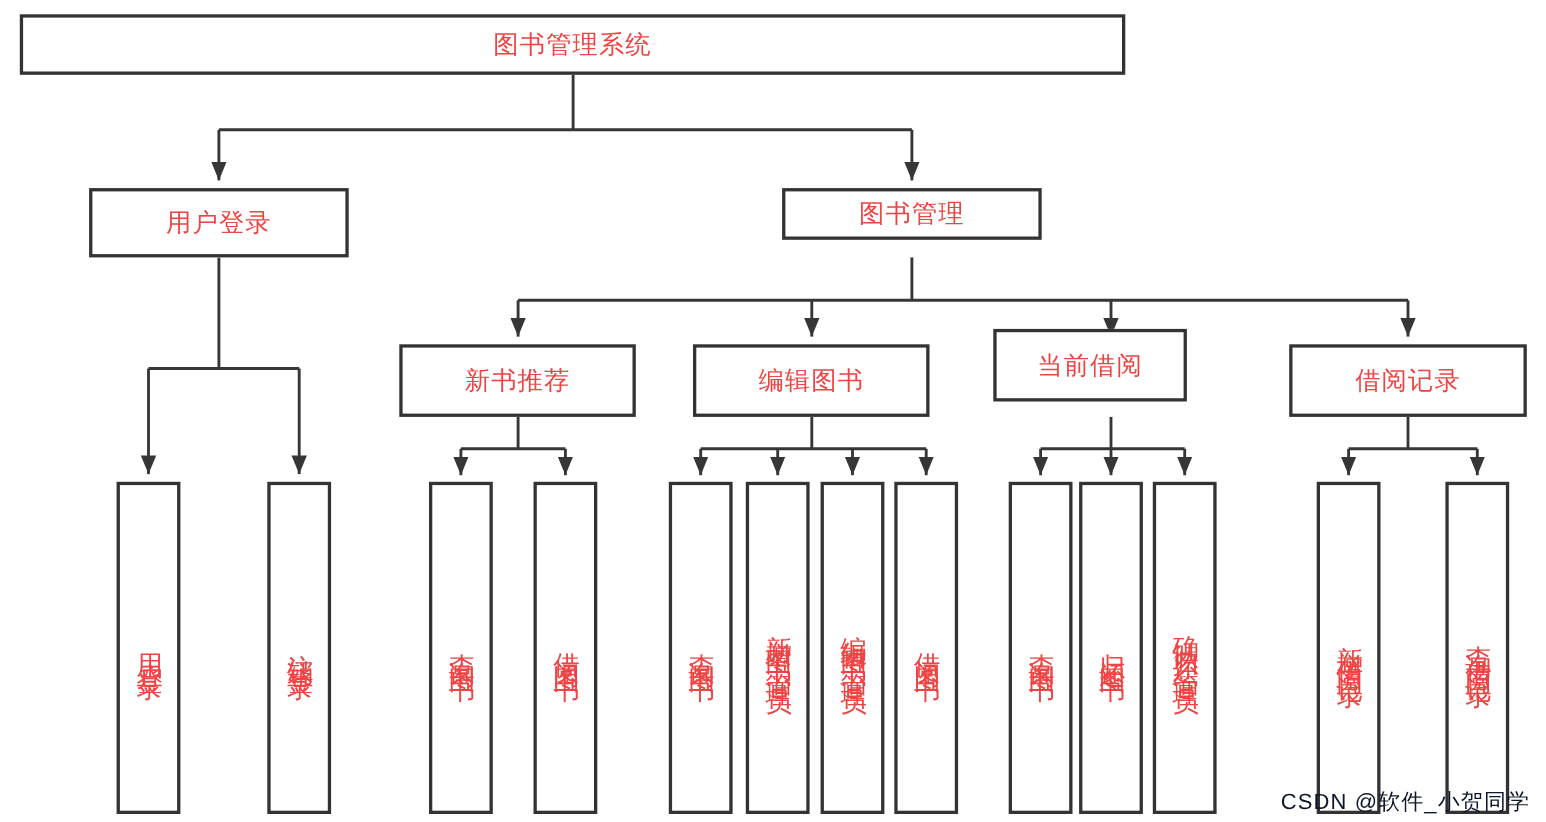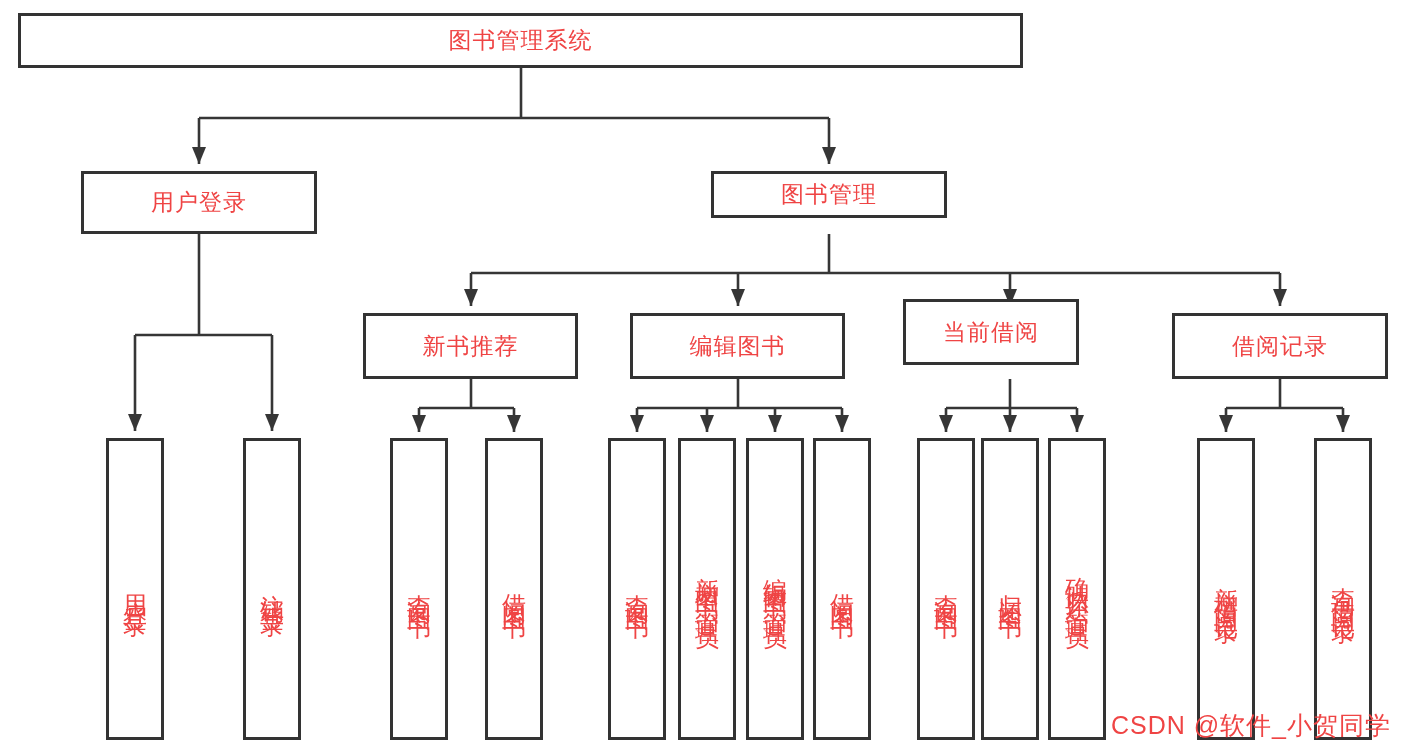--- a/index.html
+++ b/index.html
@@ -30,22 +30,22 @@
     writing-mode:vertical-rl;
     text-orientation:mixed;
     font-size:24px;
     letter-spacing:7px;
     line-height:1;
   }
   .watermark{
     position:absolute;
     right:14px;
     bottom:5px;
-    font-size:25px;
-    color:#ef4444;
+    font-size:20px;
+    color:#0f172a;
     letter-spacing:1px;
     white-space:nowrap;
   }
 </style>
 </head>
 <body>
 
 <div class="canvas">
 
   <svg width="1405" height="747" viewBox="0 0 1405 747">

